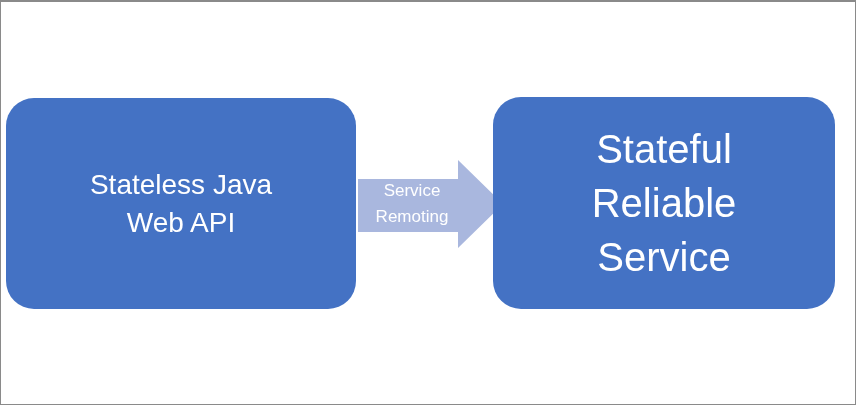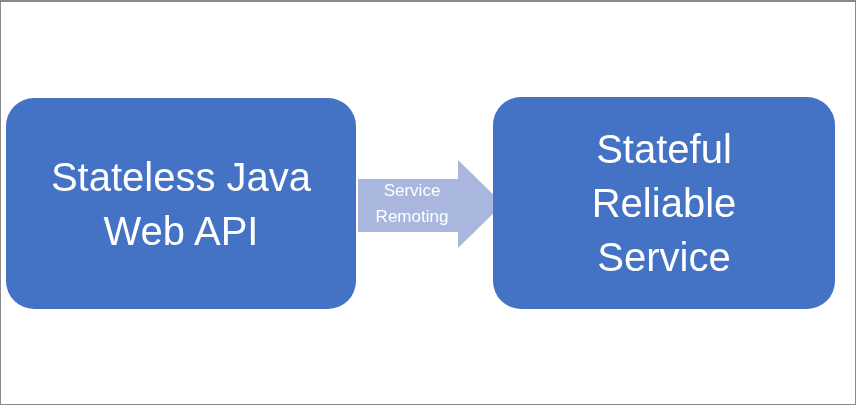--- a/index.html
+++ b/index.html
@@ -33,21 +33,21 @@
     align-items: center;
     justify-content: center;
     text-align: center;
     color: var(--text-color);
   }
   .node-left {
     left: 5px;
     top: 96px;
     width: 350px;
     height: 211px;
-    font-size: 40px;
+    font-size: 28px;
     line-height: 1.35;
   }
   .node-right {
     left: 492px;
     top: 95px;
     width: 342px;
     height: 212px;
     font-size: 40px;
     line-height: 1.35;
   }

